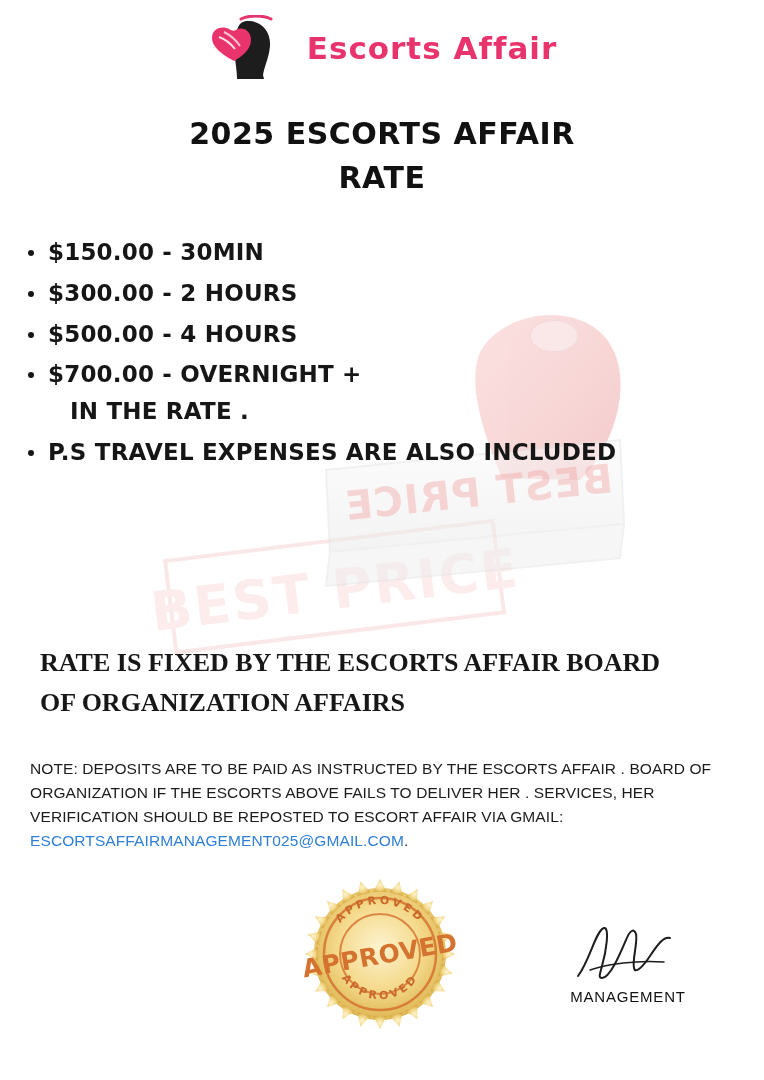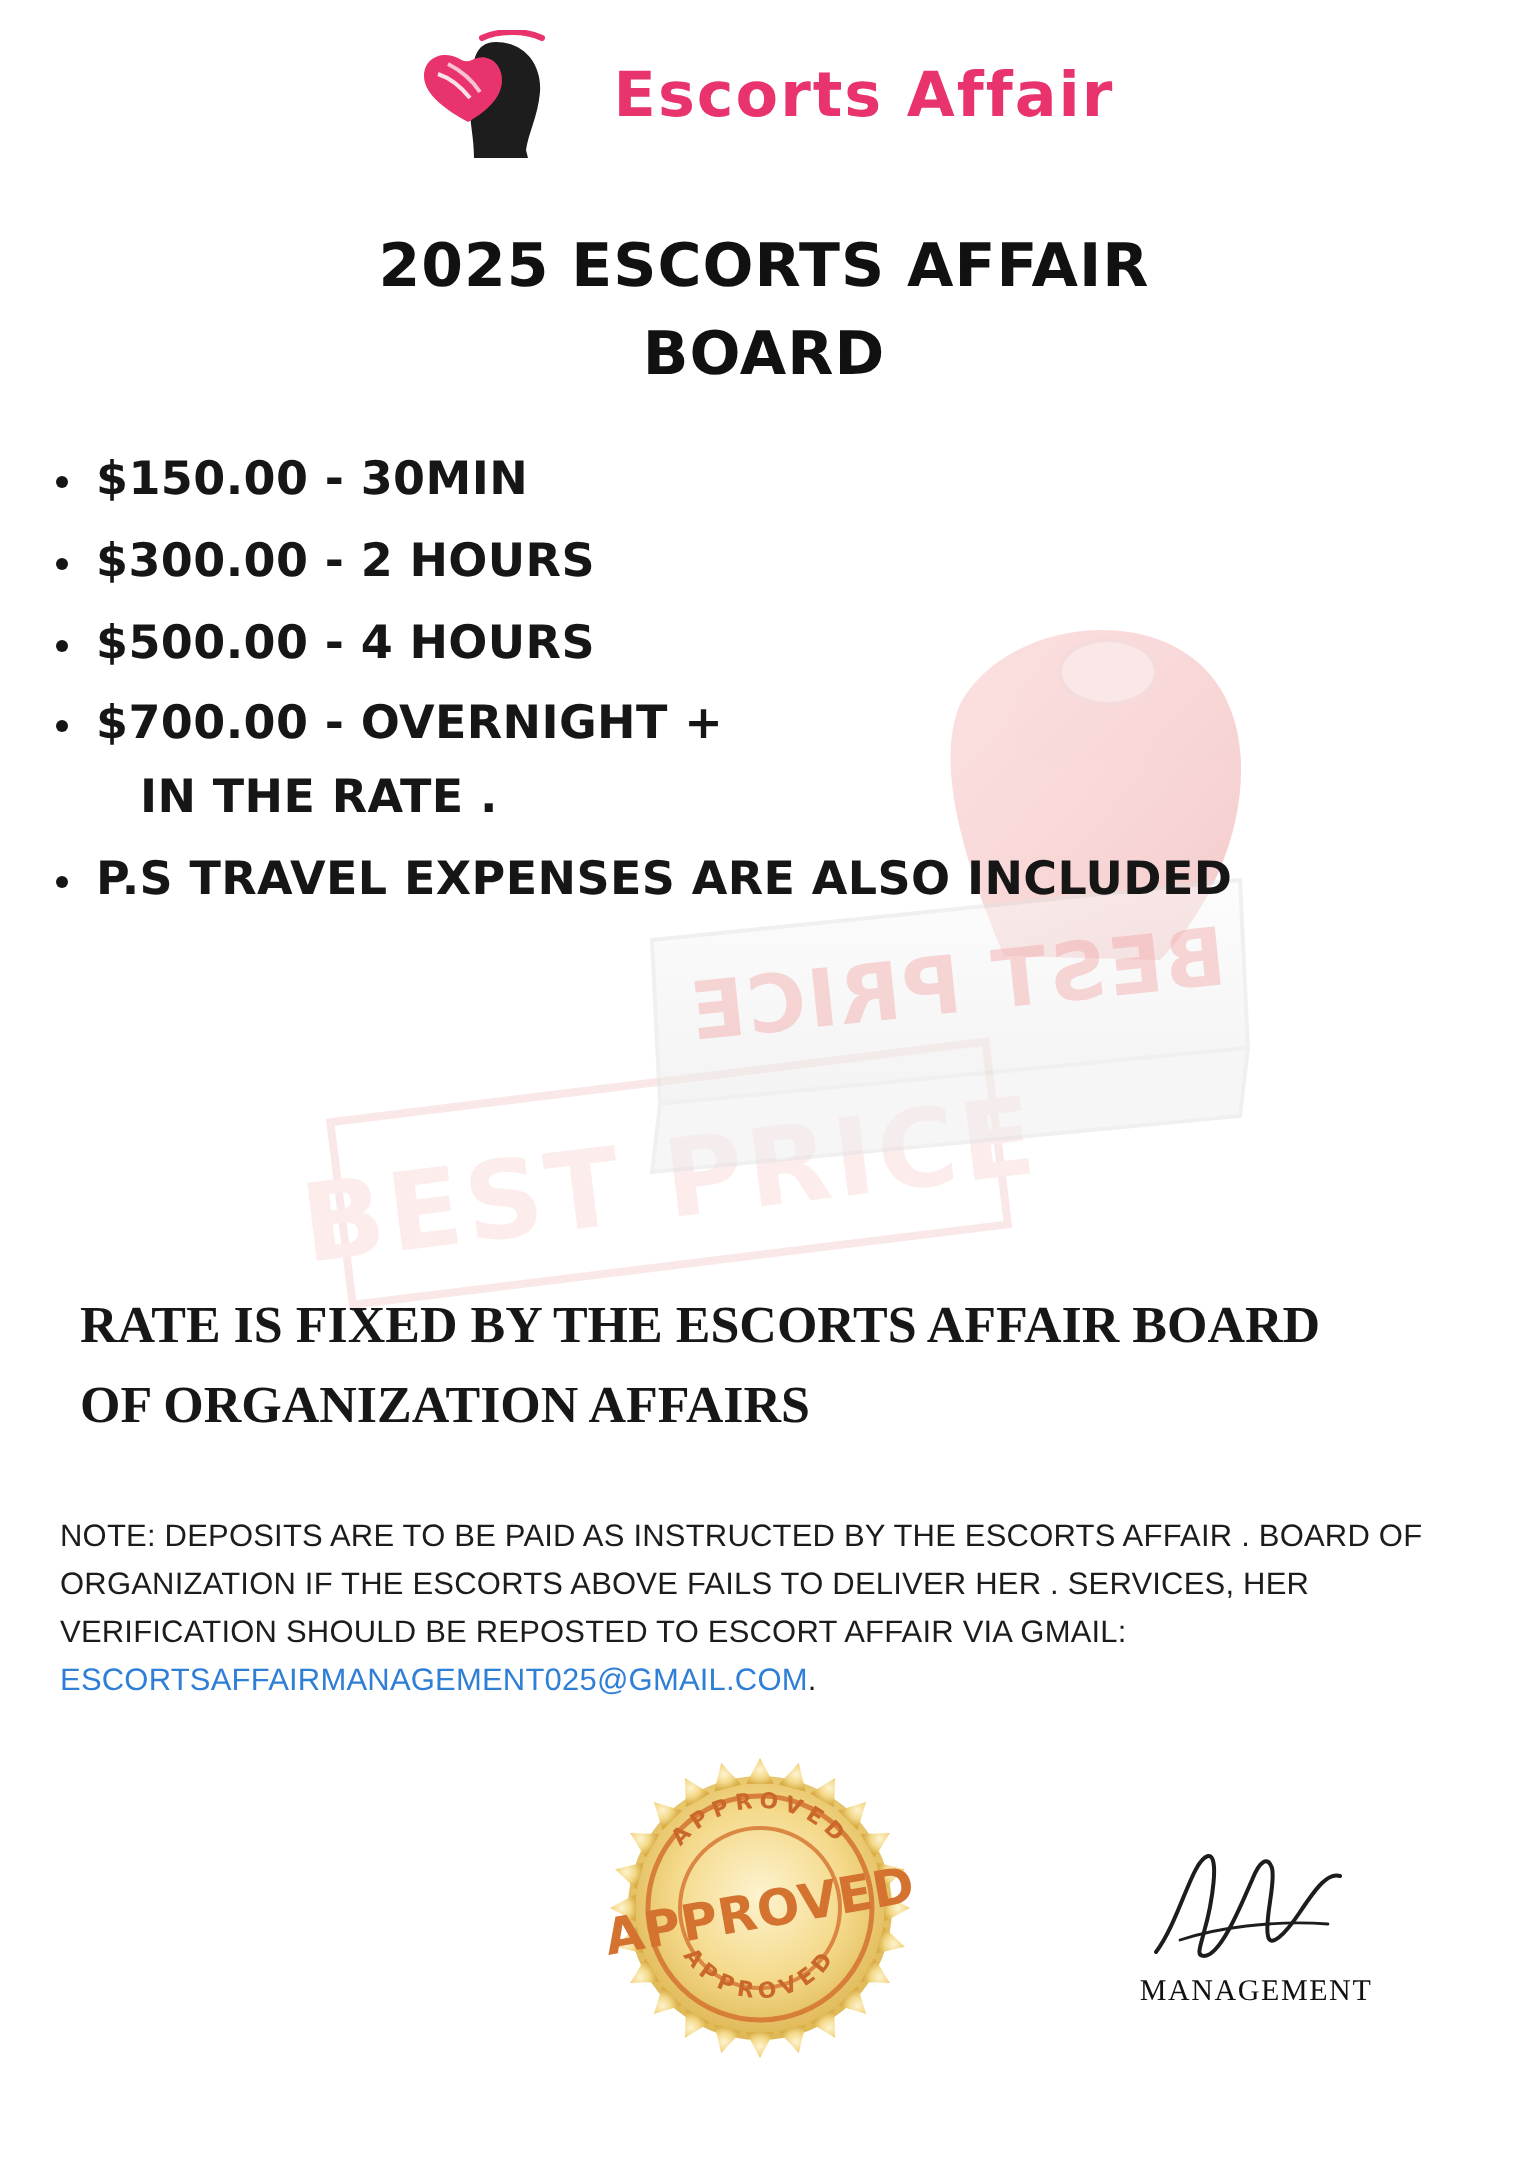--- a/index.html
+++ b/index.html
@@ -72,21 +72,21 @@
     font-size: 30px;
     line-height: 1.45;
     letter-spacing: 0.5px;
     color: #111111;
     z-index: 3;
   }
 
   
   .rates {
     position: absolute;
-    top: 228px;
+    top: 240px;
     left: 26px;
     width: 640px;
     list-style: none;
     margin: 0;
     padding: 0;
     z-index: 3;
   }
   .rate-item {
     position: relative;
     padding-left: 22px;
@@ -158,21 +158,21 @@
     position: absolute;
     right: 66px;
     top: 918px;
     width: 140px;
     text-align: center;
     z-index: 3;
   }
   .sig-svg { display: block; margin: 0 auto; }
   .sig-label {
     margin-top: 4px;
-    font-family: Liberation Serif, serif;
+    font-family: Liberation Sans, sans-serif;
     font-size: 15px;
     letter-spacing: 0.8px;
     color: #111111;
   }
 </style>
 </head>
 <body>
 
 <div class="page">
 
@@ -221,21 +221,21 @@
 
         <path d="M12 22 C18 24 24 29 28 34" stroke="#ffffff" stroke-width="2" fill="none" opacity="0.85"></path>
         <path d="M17 17 C23 20 29 25 33 31" stroke="#ffffff" stroke-width="2" fill="none" opacity="0.7"></path>
       </svg>
     </div>
     <div class="logo-text">Escorts Affair</div>
   </div>
 
   <div class="title">
     <div>2025 ESCORTS AFFAIR</div>
-    <div>BOARD</div>
+    <div>RATE</div>
   </div>
 
   <ul class="rates">
     <li class="rate-item">$150.00 - 30MIN</li>
     <li class="rate-item">$300.00 - 2 HOURS</li>
     <li class="rate-item">$500.00 - 4 HOURS</li>
     <li class="rate-item">$700.00 - OVERNIGHT +</li>
     <li class="rate-item cont">IN THE RATE .</li>
     <li class="rate-item">P.S TRAVEL EXPENSES ARE ALSO INCLUDED</li>
   </ul>

